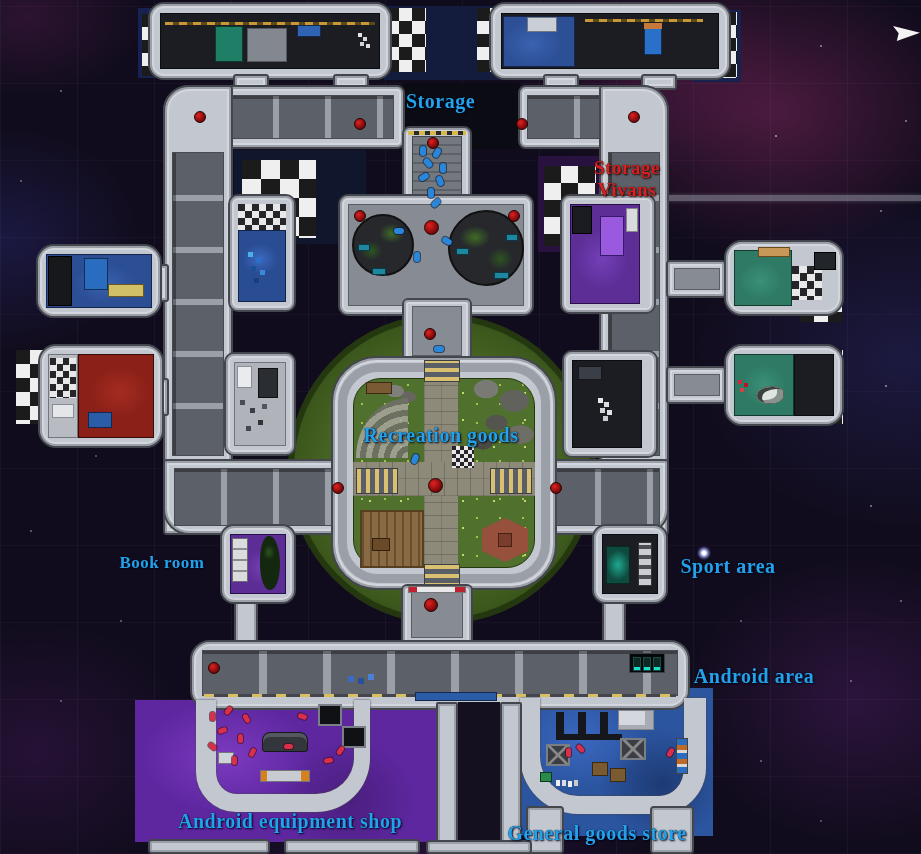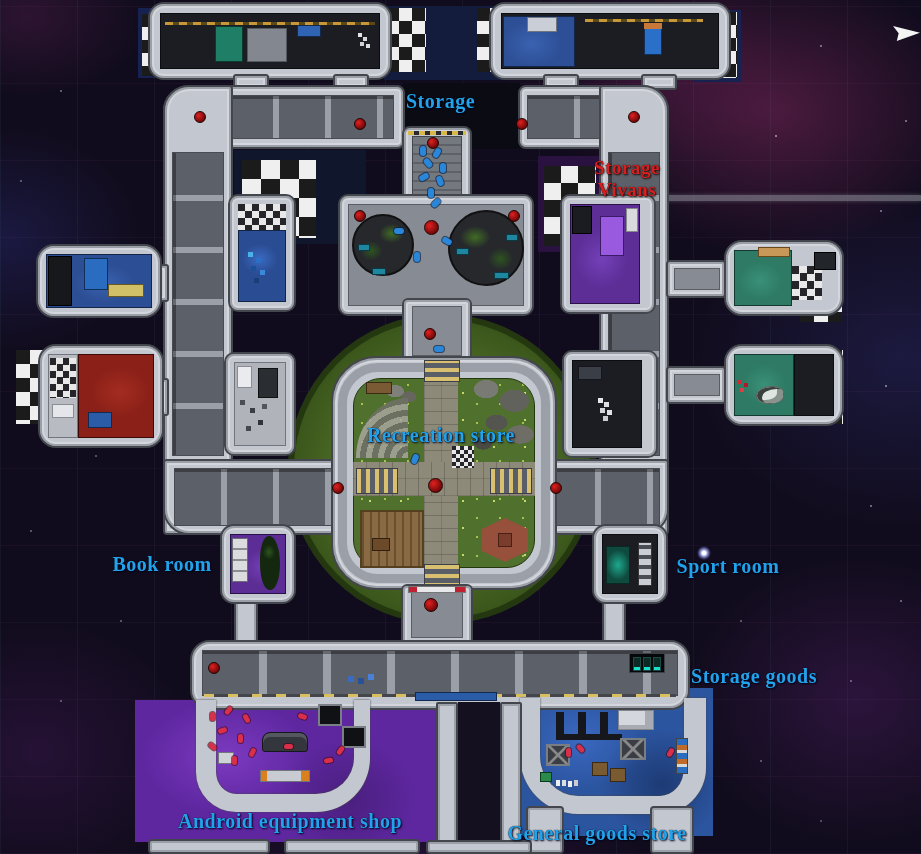--- a/index.html
+++ b/index.html
@@ -343,21 +343,21 @@
 
   <div class="a bot" style="left:566px;top:748px;"></div>
   <div class="a bot" style="left:578px;top:744px;transform:rotate(-45deg);"></div>
   <div class="a bot" style="left:668px;top:748px;transform:rotate(30deg);"></div>
 
   <div class="lbl" style="left:388px;top:90px;width:105px;font-size:20px;">Storage</div>
   <div class="lbl red" style="left:573px;top:157px;width:108px;font-size:19px;line-height:22px;">
     <span>Storage</span><br>
     <span>Vivans</span>
   </div>
-  <div class="lbl" style="left:350px;top:424px;width:182px;font-size:20px;">Recreation store</div>
-  <div class="lbl" style="left:106px;top:553px;width:112px;font-size:20px;">Book room</div>
-  <div class="lbl" style="left:670px;top:555px;width:116px;font-size:20px;">Sport room</div>
-  <div class="lbl" style="left:690px;top:665px;width:128px;font-size:20px;">Storage goods</div>
+  <div class="lbl" style="left:350px;top:424px;width:182px;font-size:20px;">Recreation goods</div>
+  <div class="lbl" style="left:106px;top:553px;width:112px;font-size:17px;">Book room</div>
+  <div class="lbl" style="left:670px;top:555px;width:116px;font-size:20px;">Sport area</div>
+  <div class="lbl" style="left:690px;top:665px;width:128px;font-size:20px;">Android area</div>
   <div class="lbl" style="left:170px;top:810px;width:240px;font-size:20px;">Android equipment shop</div>
   <div class="lbl" style="left:498px;top:822px;width:198px;font-size:20px;">General goods store</div>
 
   <div class="a" id="cursor" style="left:893px;top:24px;"></div>
 </div>
 
 </body></html>

